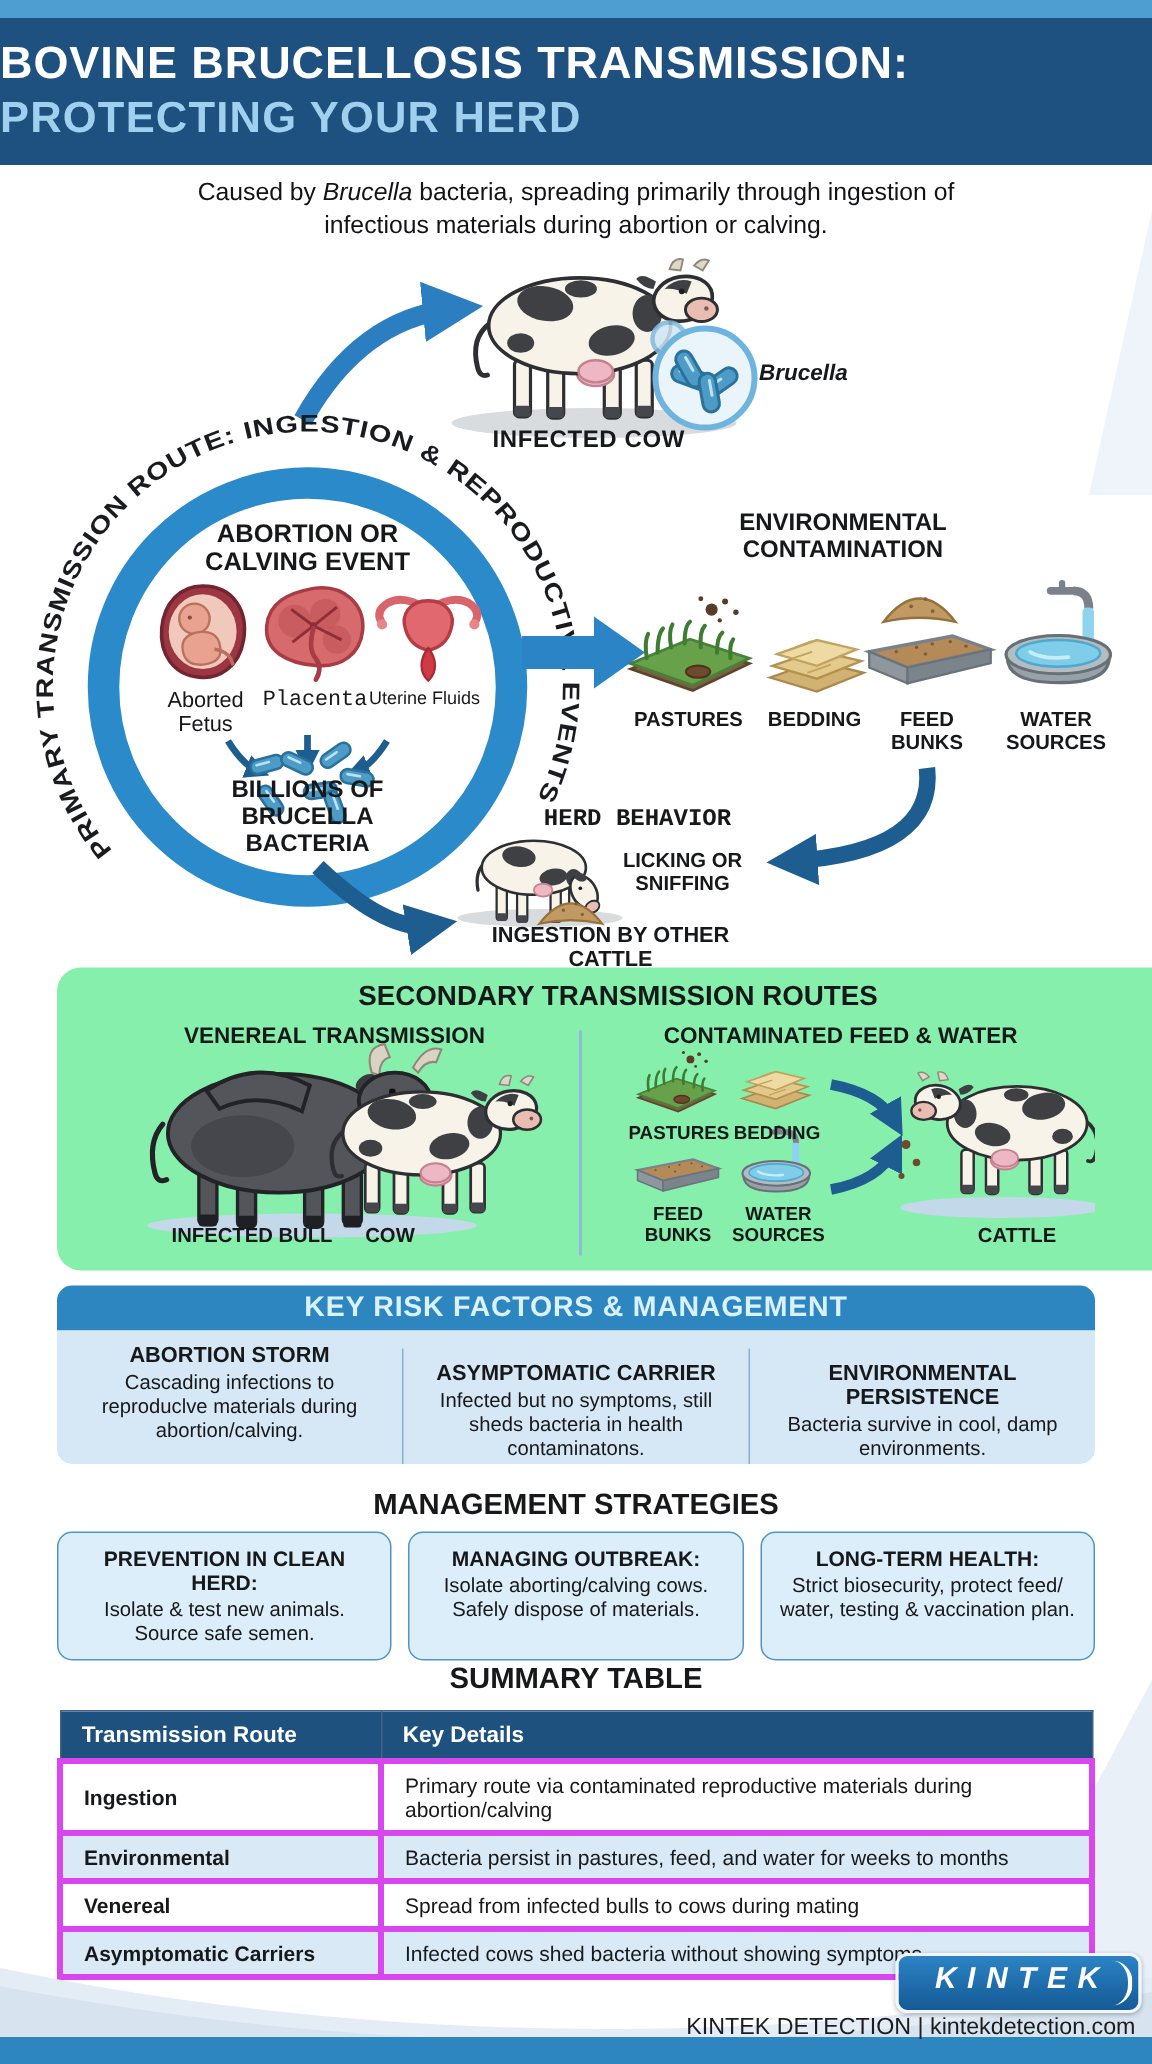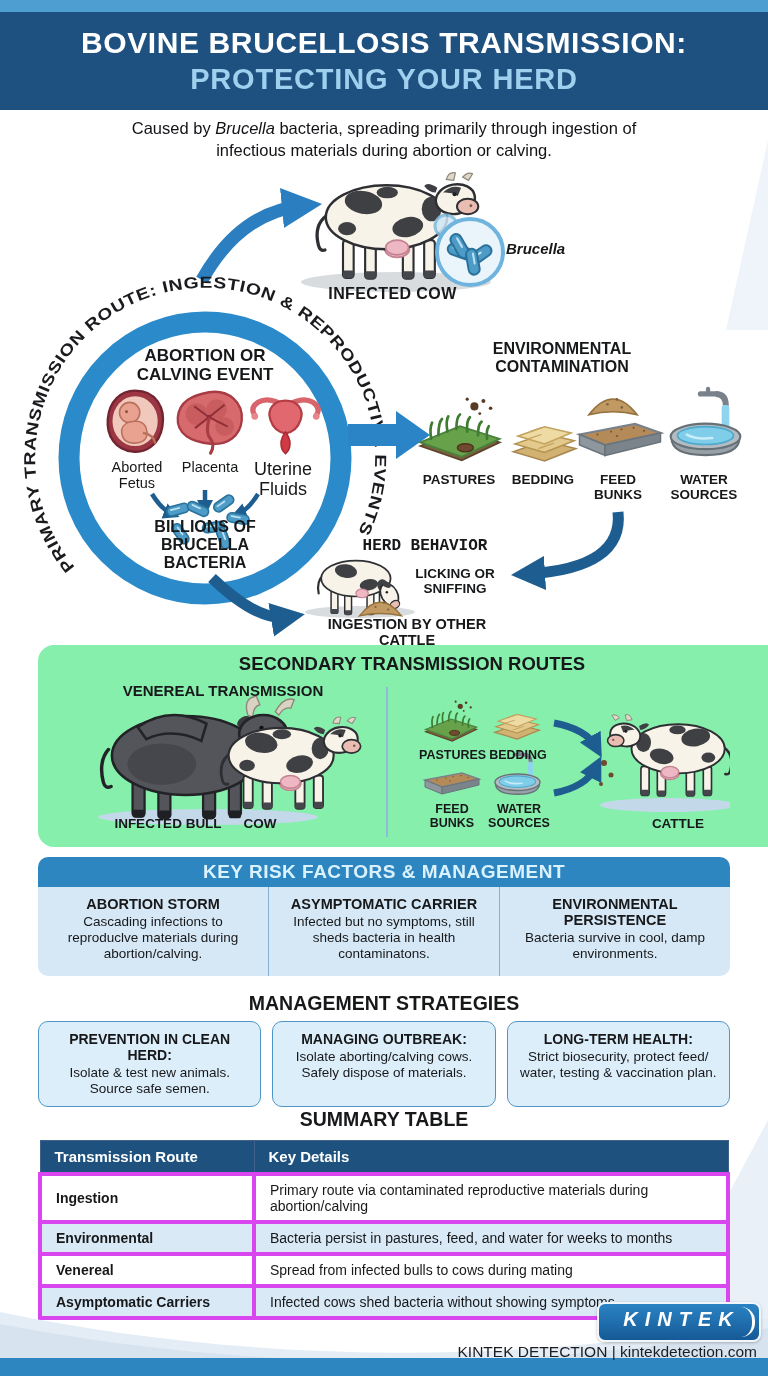--- a/index.html
+++ b/index.html
@@ -3,38 +3,38 @@
 <meta charset="utf-8">
 <style>
   html,body{margin:0;padding:0;background:#fff;}
   #canvas{position:relative;width:768px;height:1376px;background:#ffffff;overflow:hidden;
           font-family:"Liberation Sans","DejaVu Sans",sans-serif;color:#17181a;}
   .abs{position:absolute;}
   .lbl{position:absolute;text-align:center;font-weight:700;color:#17181a;line-height:1.13;z-index:3;}
   .med{font-weight:500;}
   
   #topstrip{left:0;top:0;width:768px;height:12px;background:#4f9ed2;z-index:2;}
-  #header{left:0;top:12px;width:768px;height:98px;background:#1e5080;z-index:2;text-align:center;}
+  #header{left:0;top:12px;width:768px;height:98px;background:#1e5080;z-index:2;}
   #header .t1{margin-top:14px;font-size:30px;font-weight:800;letter-spacing:.6px;color:#ffffff;}
   #header .t2{margin-top:3px;font-size:29px;font-weight:800;letter-spacing:.8px;color:#9fd0ee;}
   #intro{left:0;top:117px;width:768px;text-align:center;font-size:16.5px;line-height:1.36;color:#121316;z-index:2;}
   #intro em{font-style:italic;}
   
   #heroSvg{left:0;top:160px;z-index:1;}
   
   #secPanel{left:38px;top:645px;width:748px;height:202px;background:#86efac;border-radius:16px;z-index:2;}
   #secPanel .inlbl{position:absolute;text-align:center;font-weight:700;line-height:1.1;z-index:3;}
   #secDivider{position:absolute;left:348px;top:42px;width:2px;height:150px;background:#90bad9;}
   
   #riskBar{left:38px;top:857px;width:692px;height:30px;background:#2e86c1;border-radius:10px 10px 0 0;
            text-align:center;line-height:30px;font-size:19px;font-weight:800;letter-spacing:.5px;color:#d9f2fe;z-index:2;}
   #riskBody{left:38px;top:887px;width:692px;height:89px;background:#d6e8f6;border-radius:0 0 10px 10px;
             display:flex;z-index:2;}
   .rcol{flex:1;padding:9px 12px 0 12px;text-align:center;}
-  .rcol + .rcol{border-left:1.5px solid #85b2d4;}
+  .rcol + .rcol{border-left:1.5px solid #85b2d4;margin-top:12px;}
   .rcol h4{margin:0 0 2px 0;font-size:14.5px;font-weight:800;}
   .rcol p{margin:0;font-size:13.5px;line-height:1.18;}
   
   #mgmtTitle{left:0;top:992px;width:768px;text-align:center;font-size:19.5px;font-weight:800;z-index:2;}
   #mgmtRow{left:38px;top:1021px;width:692px;display:flex;gap:11px;z-index:2;}
   .mbox{flex:1;border:1.6px solid #4f96c6;border-radius:10px;background:#ddeefb;padding:9px 8px;text-align:center;}
   .mbox h4{margin:0 0 2px 0;font-size:14px;font-weight:800;}
   .mbox p{margin:0;font-size:13.5px;line-height:1.2;}
   
   #sumTitle{left:0;top:1108px;width:768px;text-align:center;font-size:19.5px;font-weight:800;z-index:2;}
@@ -314,22 +314,22 @@
     <use href="#sym-cowg" transform="translate(310,390) scale(0.62)"></use>
     <use href="#sym-feedmound" transform="translate(356,430) scale(0.7)"></use>
 
     <path d="M212,418 Q258,462 288,457" fill="none" stroke="#1e5d8f" stroke-width="11" marker-end="url(#md)"></path>
   </svg>
 
   <div class="lbl" style="left:300px;top:285px;width:185px;font-size:16px;letter-spacing:.4px;">INFECTED COW</div>
   <div class="lbl" style="left:506px;top:241px;width:80px;font-size:15px;font-style:italic;font-weight:600;text-align:left;">Brucella</div>
   <div class="lbl" style="left:110px;top:346px;width:190px;font-size:17px;">ABORTION OR CALVING EVENT</div>
   <div class="lbl med" style="left:95px;top:459px;width:84px;font-size:14.5px;">Aborted Fetus</div>
-  <div class="lbl med" style="left:170px;top:459px;width:80px;font-size:14.5px;">Placenta</div>
-  <div class="lbl med" style="left:243px;top:459px;width:80px;font-size:18px;">Uterine Fluids</div>
+  <div class="lbl med" style="left:170px;top:459px;width:80px;font-size:14.5px;font-family:Liberation Mono, monospace;">Placenta</div>
+  <div class="lbl med" style="left:243px;top:459px;width:80px;font-size:12px;">Uterine Fluids</div>
   <div class="lbl" style="left:118px;top:518px;width:174px;font-size:16px;">BILLIONS OF BRUCELLA BACTERIA</div>
   <div class="lbl" style="left:447px;top:340px;width:230px;font-size:16px;">ENVIRONMENTAL CONTAMINATION</div>
   <div class="lbl" style="left:413px;top:472px;width:92px;font-size:13.5px;">PASTURES</div>
   <div class="lbl" style="left:500px;top:472px;width:86px;font-size:13.5px;">BEDDING</div>
   <div class="lbl" style="left:587px;top:472px;width:62px;font-size:13.5px;">FEED BUNKS</div>
   <div class="lbl" style="left:666px;top:472px;width:76px;font-size:13.5px;">WATER SOURCES</div>
   <div class="lbl" style="left:340px;top:537px;width:170px;font-size:16px;font-family:Liberation Mono, monospace;">HERD BEHAVIOR</div>
   <div class="lbl" style="left:405px;top:566px;width:100px;font-size:13.5px;">LICKING OR SNIFFING</div>
   <div class="lbl" style="left:298px;top:616px;width:218px;font-size:14.5px;">INGESTION BY OTHER CATTLE</div>
 
@@ -350,20 +350,21 @@
       <use href="#sym-water" transform="translate(452,102) scale(0.55)"></use>
       <path d="M516,78 Q548,84 558,102" fill="none" stroke="#1e5d8f" stroke-width="7" marker-end="url(#mp)"></path>
       <path d="M516,148 Q548,142 558,122" fill="none" stroke="#1e5d8f" stroke-width="7" marker-end="url(#mp)"></path>
       <use href="#sym-cow" transform="translate(705,66) scale(-0.63,0.63)"></use>
       <circle cx="566" cy="118" r="3" fill="#6e4a2e"></circle>
         <circle cx="573" cy="130" r="2.5" fill="#6e4a2e"></circle>
       <circle cx="563" cy="139" r="2" fill="#6e4a2e"></circle>
     </svg>
     <div class="inlbl" style="left:0;right:0;top:9px;font-size:18.5px;font-weight:800;">SECONDARY TRANSMISSION ROUTES</div>
     <div class="inlbl" style="left:20px;top:38px;width:330px;font-size:15px;">VENEREAL TRANSMISSION</div>
+    <div class="inlbl" style="left:365px;top:38px;width:315px;font-size:15px;">CONTAMINATED FEED &amp; WATER</div>
     <div id="secDivider"></div>
     <div class="inlbl" style="left:58px;top:172px;width:144px;font-size:13.5px;">INFECTED BULL</div>
     <div class="inlbl" style="left:182px;top:172px;width:80px;font-size:13.5px;">COW</div>
     <div class="inlbl" style="left:381px;top:104px;width:66px;font-size:12.5px;">PASTURES</div>
     <div class="inlbl" style="left:447px;top:104px;width:66px;font-size:12.5px;">BEDDING</div>
     <div class="inlbl" style="left:383px;top:158px;width:62px;font-size:12.5px;">FEED BUNKS</div>
     <div class="inlbl" style="left:447px;top:158px;width:68px;font-size:12.5px;">WATER SOURCES</div>
     <div class="inlbl" style="left:600px;top:172px;width:80px;font-size:13.5px;">CATTLE</div>
   </div>
 

